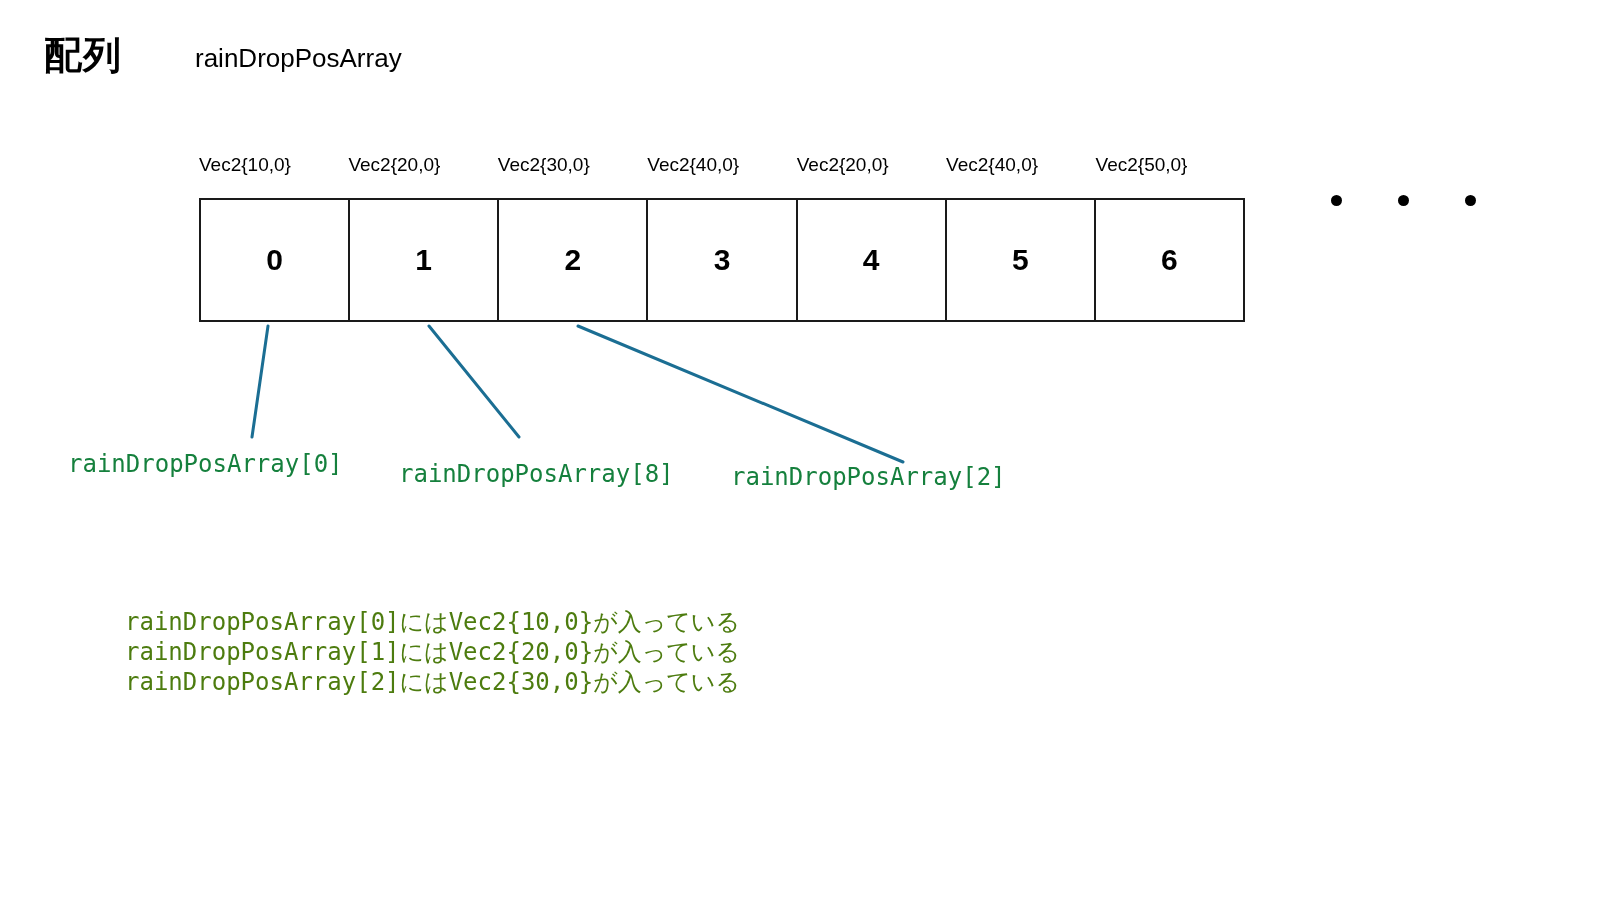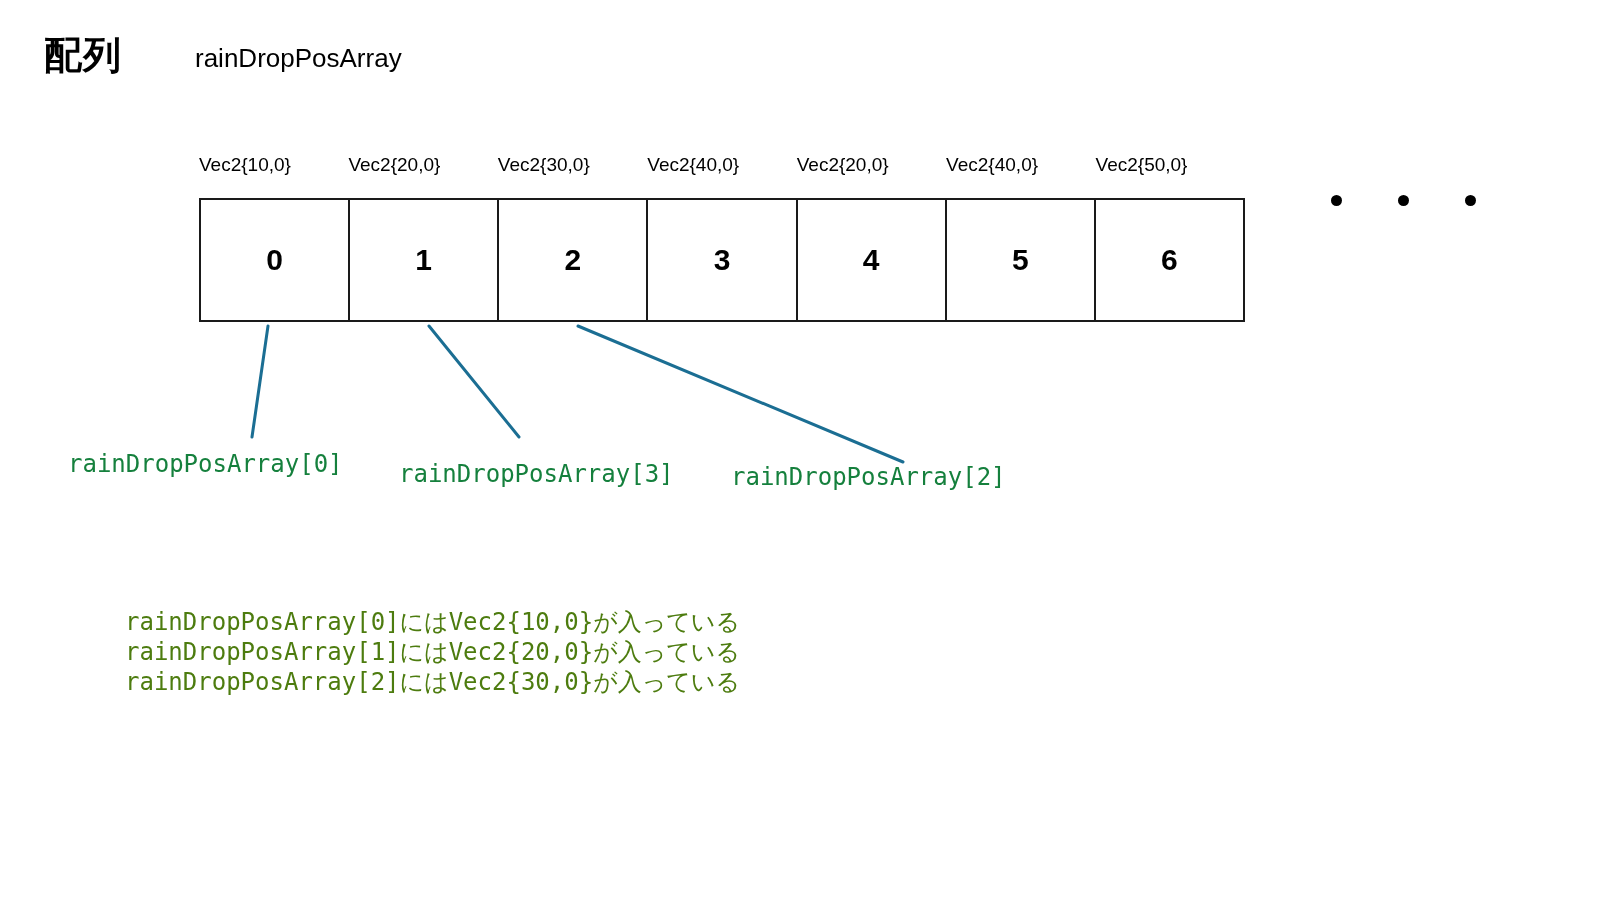--- a/index.html
+++ b/index.html
@@ -182,21 +182,21 @@
     <span class="dot"></span>
   </div>
 
   <svg class="connectors" viewBox="0 0 1600 900" width="1600" height="900" xmlns="http://www.w3.org/2000/svg" stroke="#1b6e93" stroke-width="3">
     <line x1="268" y1="326" x2="252" y2="437" stroke="#1b6e93" stroke-width="3" stroke-linecap="round"></line>
     <line x1="429" y1="326" x2="519" y2="437" stroke="#1b6e93" stroke-width="3" stroke-linecap="round"></line>
     <line x1="578" y1="326" x2="903" y2="462" stroke="#1b6e93" stroke-width="3" stroke-linecap="round"></line>
   </svg>
 
   <div class="callout callout-0">rainDropPosArray[0]</div>
-  <div class="callout callout-1">rainDropPosArray[3]</div>
+  <div class="callout callout-1">rainDropPosArray[8]</div>
   <div class="callout callout-2">rainDropPosArray[2]</div>
 
   <div class="explanation">
     <span class="exp-line">rainDropPosArray[0]にはVec2{10,0}が入っている</span>
     <span class="exp-line">rainDropPosArray[1]にはVec2{20,0}が入っている</span>
     <span class="exp-line">rainDropPosArray[2]にはVec2{30,0}が入っている</span>
   </div>
 
 </div>
 

